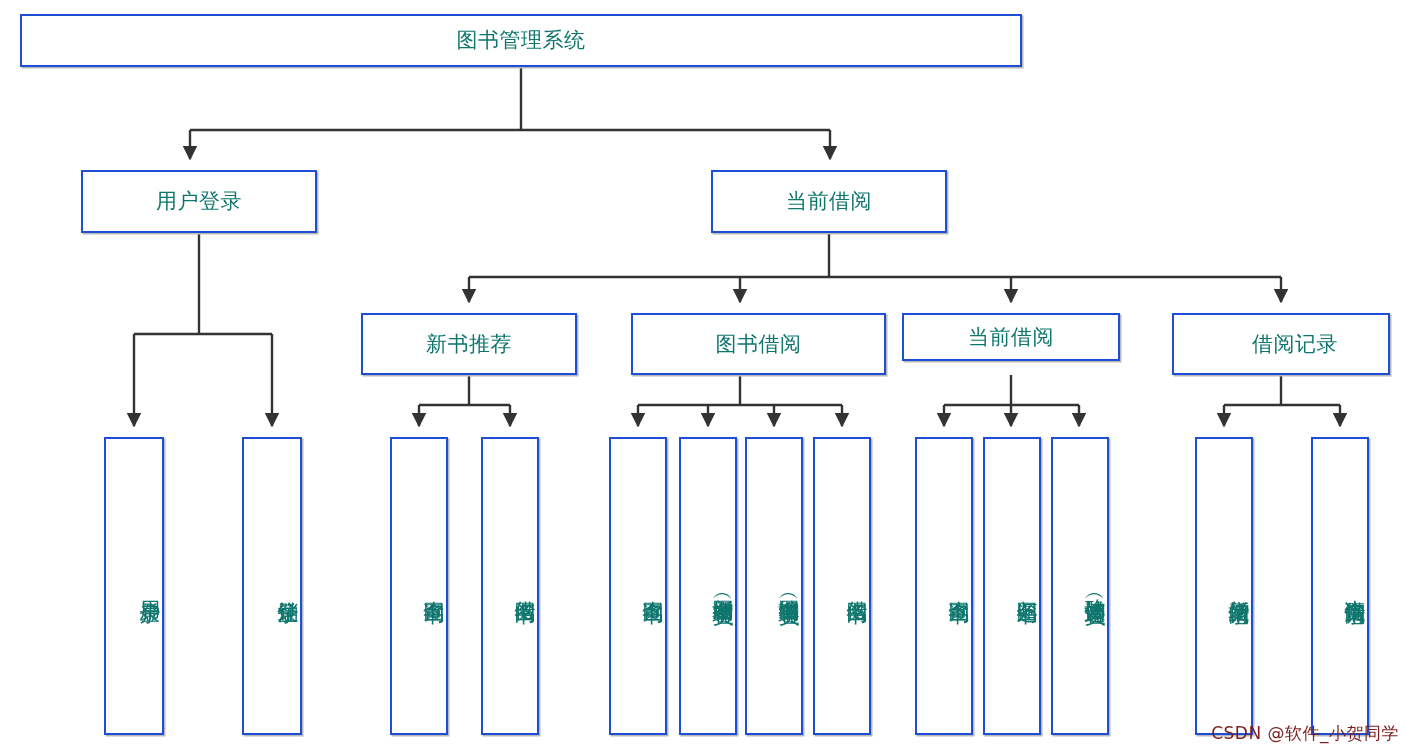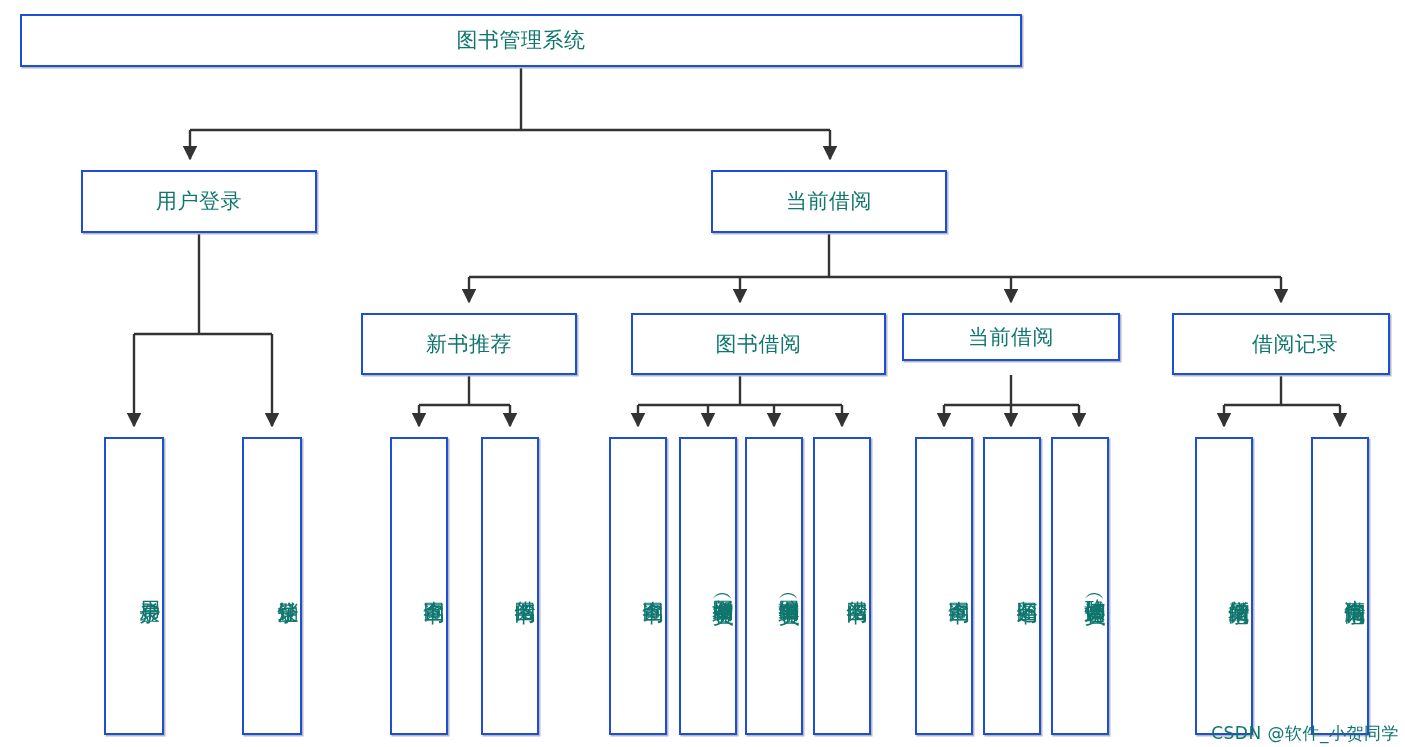--- a/index.html
+++ b/index.html
@@ -55,21 +55,21 @@
     left:0;top:0;
     width:1405px;height:747px;
     pointer-events:none;
   }
   
   #watermark{
     position:absolute;
     right:6px;
     bottom:2px;
     font-size:17px;
-    color:#0f766e;
+    color:#7f1d1d;
     white-space:nowrap;
     letter-spacing:0.5px;
     font-family:"DejaVu Sans","Liberation Sans",sans-serif;
   }
 </style>
 </head>
 <body>
 
 <div id="canvas">
 

